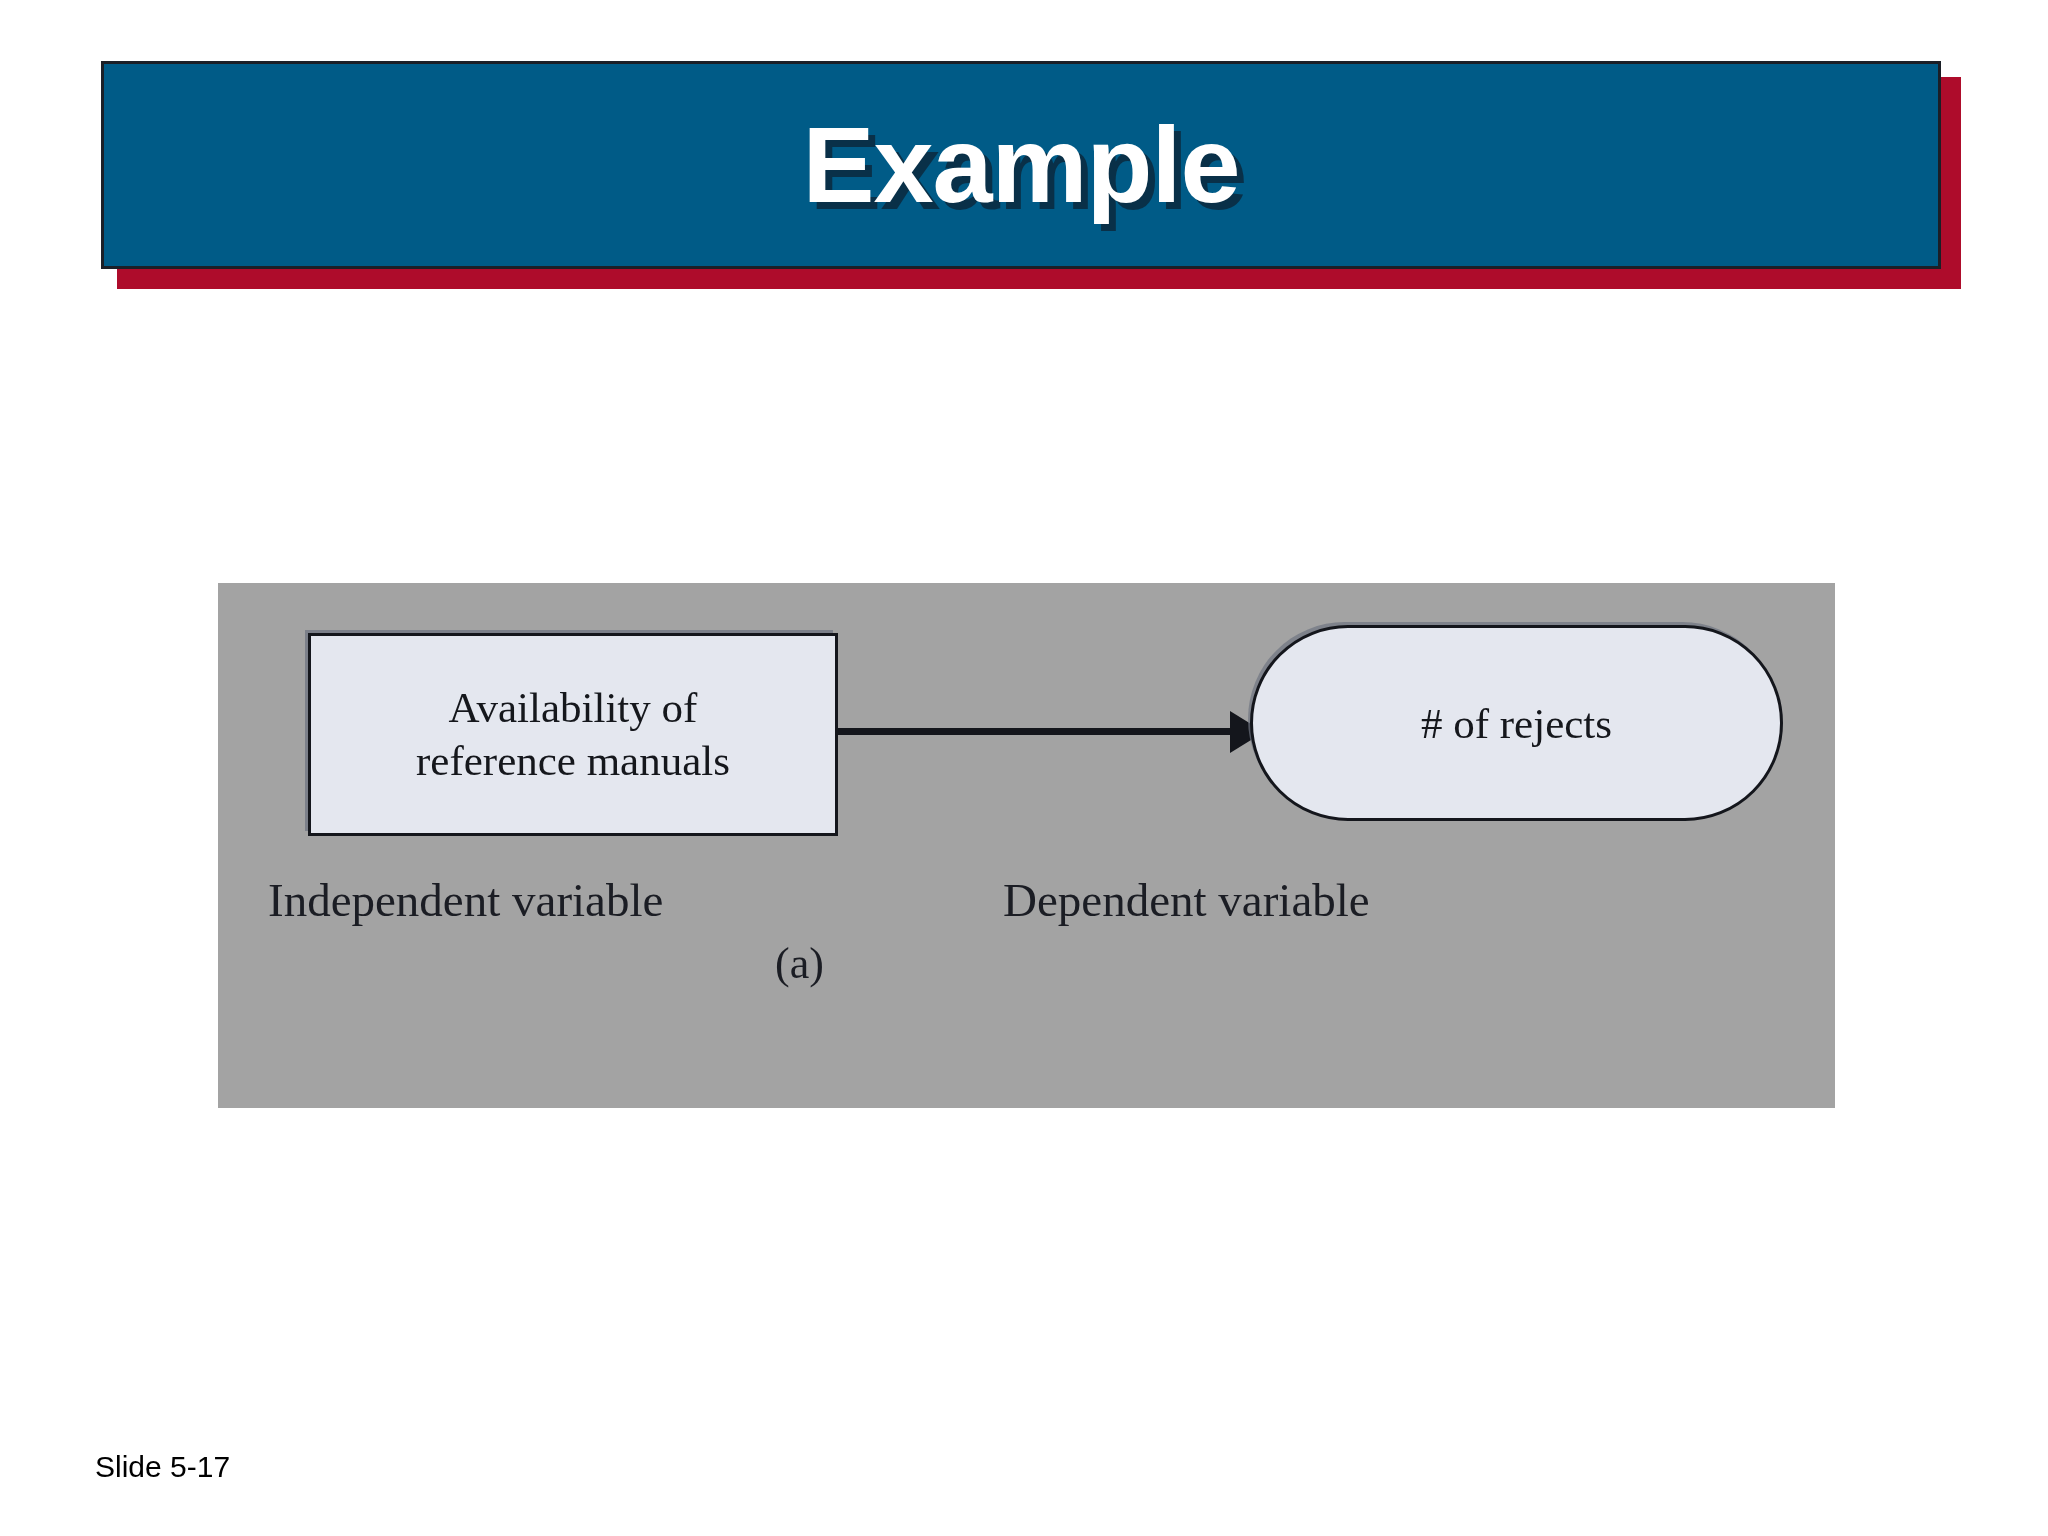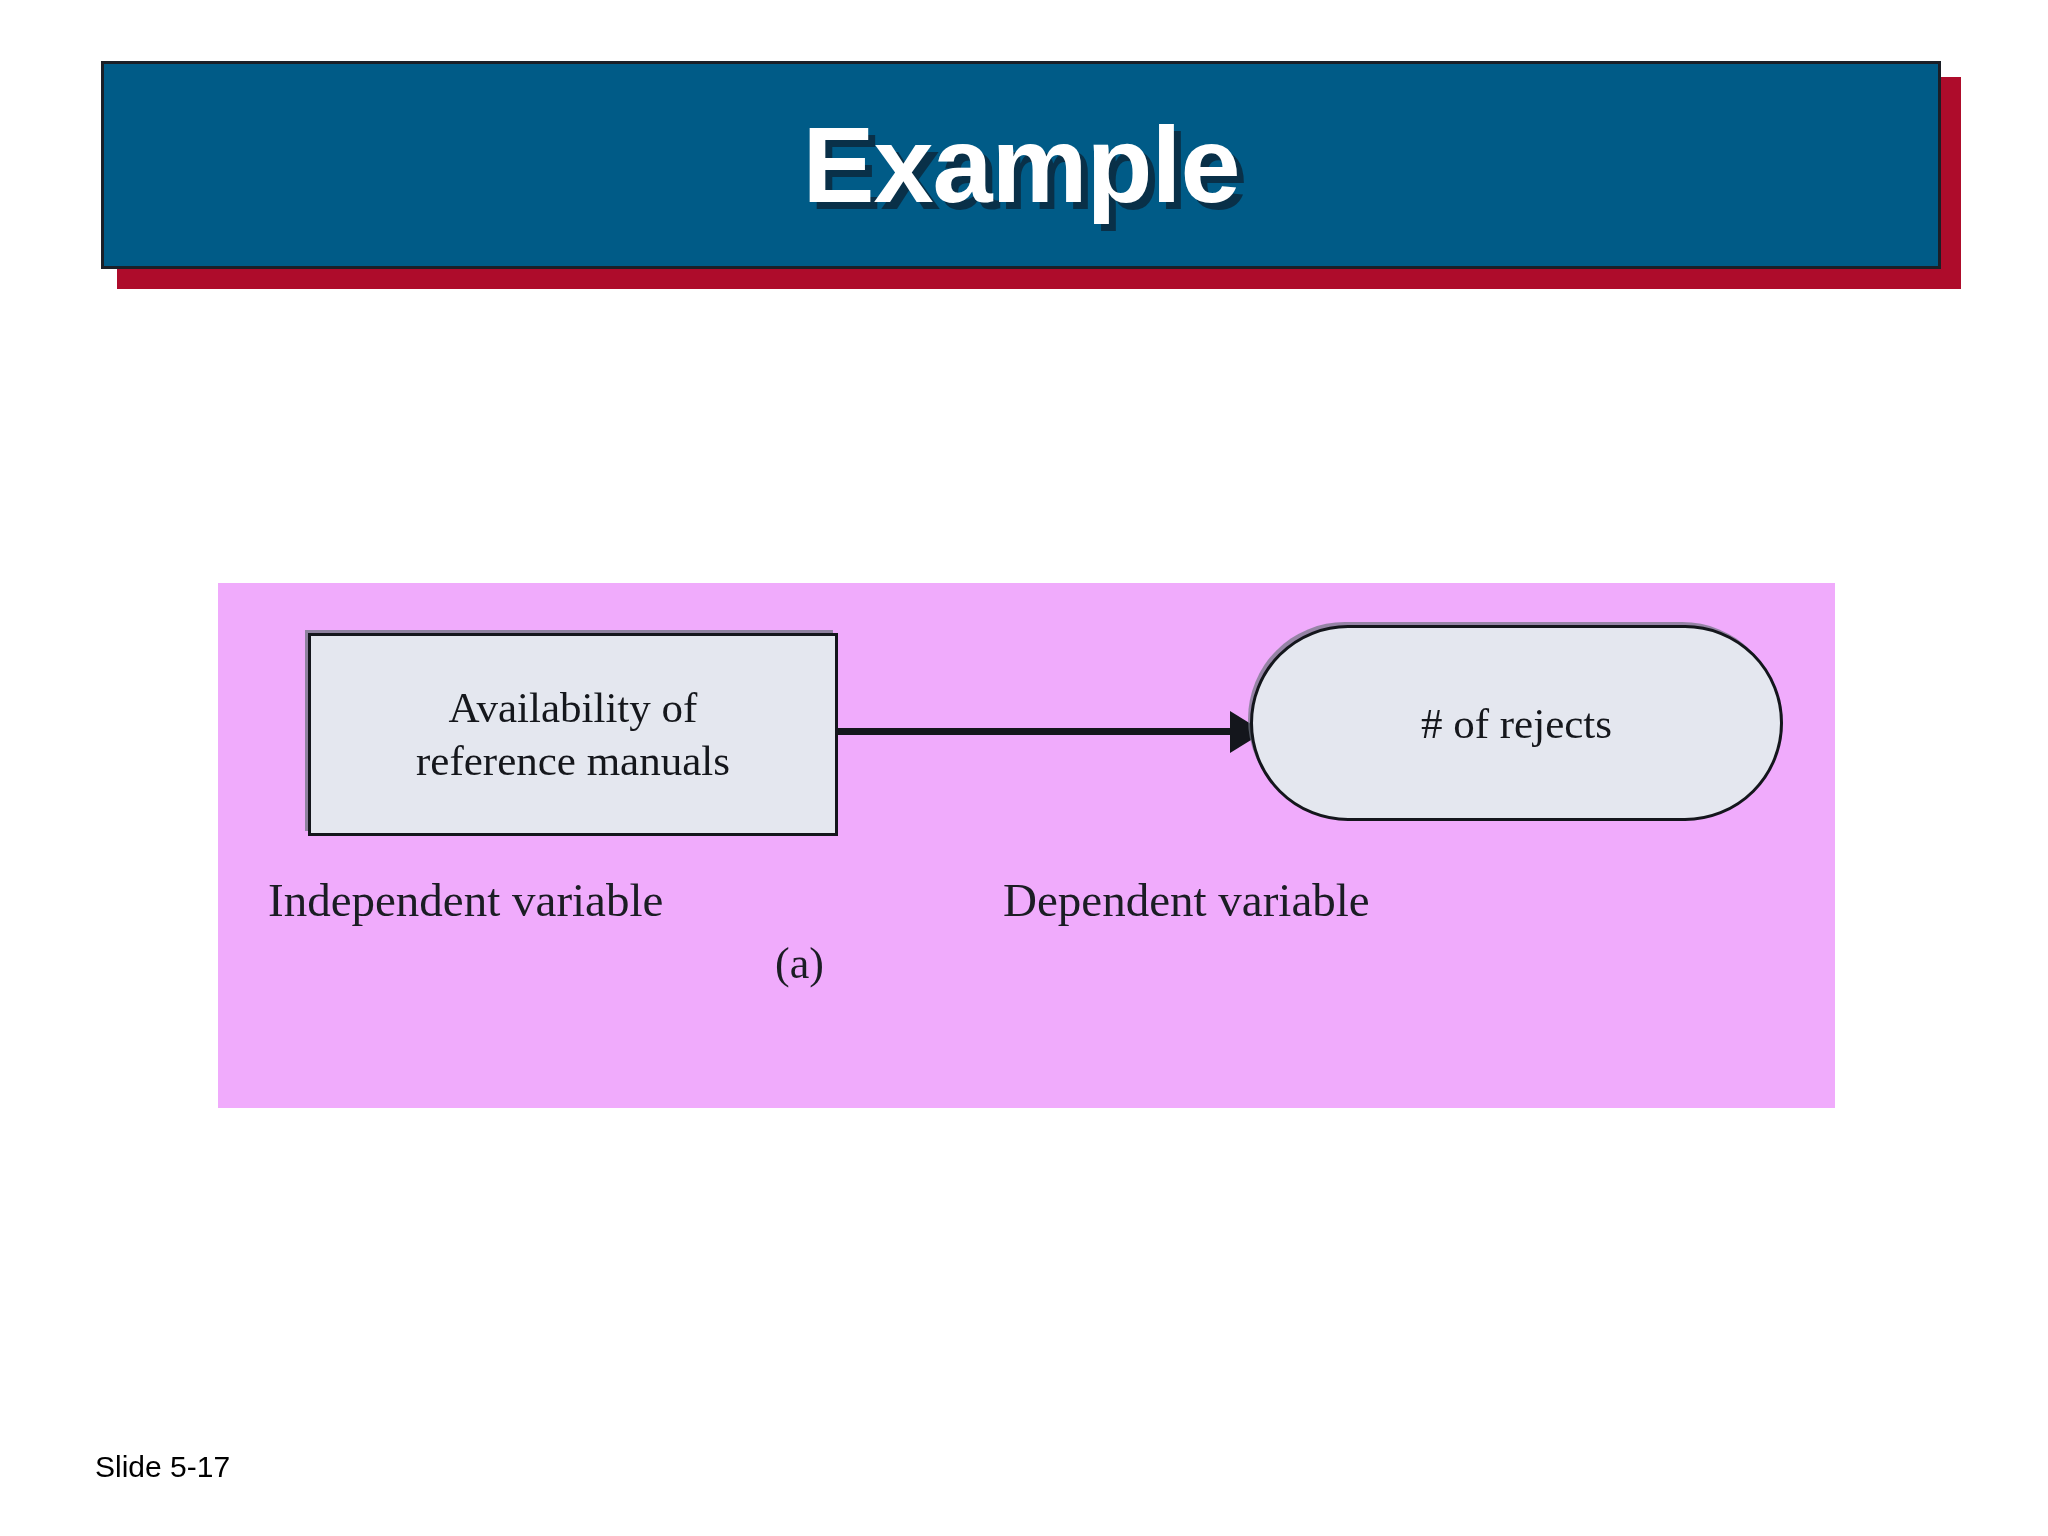--- a/index.html
+++ b/index.html
@@ -57,21 +57,21 @@
     user-select: none;
   }
 
   
   #diagram-panel {
     position: absolute;
     left: 218px;
     top: 583px;
     width: 1617px;
     height: 525px;
-    background: #f0abfc;
+    background: #a3a3a3;
   }
 
   
   #independent-box {
     position: absolute;
     left: 90px;   
     top: 50px;    
     width: 530px; 
     height: 203px;
     box-sizing: border-box;

